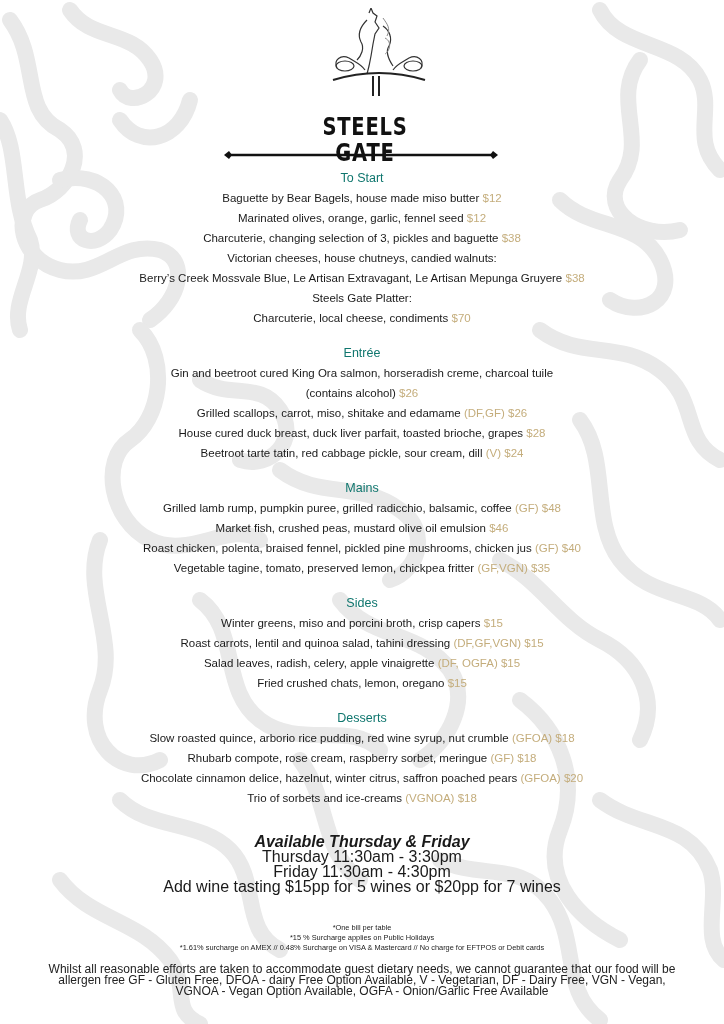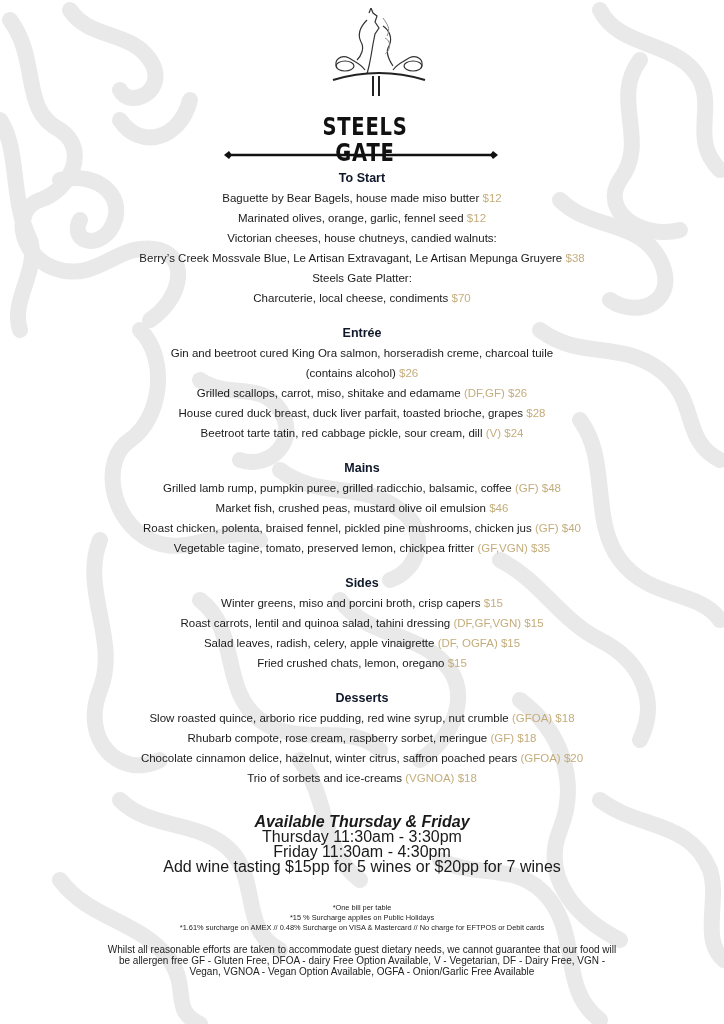--- a/index.html
+++ b/index.html
@@ -17,29 +17,29 @@
   }
   .logo-title {
     position: absolute; left: 290px; top: 114px; width: 150px; text-align: center;
     font-family: "DejaVu Sans", sans-serif; font-weight: bold; font-size: 25px;
     letter-spacing: 1px; color: #111; transform: scaleX(0.78); transform-origin: center;
     background: #fff; line-height: 26px;
   }
   .divider { position: absolute; left: 224px; top: 150px; width: 274px; height: 10px; }
   .menu { position: absolute; left: 0; top: 168px; width: 724px; text-align: center; }
   .section-title {
-    color: #0f172a; font-weight: bold; font-size: 12.5px; height: 20px; line-height: 20px;
+    color: #0f766e; font-weight: normal; font-size: 12.5px; height: 20px; line-height: 20px;
   }
   .item { font-size: 11.5px; height: 20px; line-height: 20px; white-space: nowrap; }
   .gold { color: #c4ad7c; }
   .sec-gap { height: 15px; }
   .avail { margin-top: 26px; font-size: 16px; line-height: 15px; }
   .avail .hd { font-weight: bold; font-style: italic; }
   .notes { margin-top: 29px; font-size: 7.4px; line-height: 10px; color: #222; }
-  .disclaimer { margin-top: 11px; font-size: 10px; line-height: 11px; color: #222; padding: 0 104px; }
+  .disclaimer { margin-top: 11px; font-size: 12px; line-height: 11px; color: #222; padding: 0 40px; }
 </style>
 </head>
 <body>
 
 <svg class="bg-art" viewBox="0 0 724 1024">
   <g fill="none" stroke="#e9e9e9" stroke-width="16" stroke-linecap="round" stroke-linejoin="round">
     <path d="M10 20 C40 60 20 110 60 130 C90 150 70 190 40 200 C10 210 20 260 60 270 C100 280 120 240 160 250 C190 260 180 300 150 320"></path>
     <path d="M70 10 C90 40 130 30 150 60 C170 90 130 110 120 90"></path>
     <path d="M0 120 C20 150 10 200 30 240 C40 270 10 300 20 330"></path>
     <path d="M60 180 C100 170 130 200 110 230 C95 250 70 240 80 220"></path>
@@ -92,20 +92,21 @@
     <path d="M0 5 L5 1 L8 5 L5 9 Z" fill="#111"></path>
     <path d="M274 5 L269 1 L266 5 L269 9 Z" fill="#111"></path>
   </svg>
 
   <div class="menu">
 
     <div>
       <div class="section-title">To Start</div>
       <div class="item"><span>Baguette by Bear Bagels, house made miso butter</span> <span class="gold">$12</span></div>
       <div class="item"><span>Marinated olives, orange, garlic, fennel seed</span> <span class="gold">$12</span></div>
+      <div class="item"><span>Charcuterie, changing selection of 3, pickles and baguette</span> <span class="gold">$38</span></div>
       <div class="item"><span>Victorian cheeses, house chutneys, candied walnuts:</span></div>
       <div class="item"><span>Berry’s Creek Mossvale Blue, Le Artisan Extravagant, Le Artisan Mepunga Gruyere</span> <span class="gold">$38</span></div>
       <div class="item"><span>Steels Gate Platter:</span></div>
       <div class="item"><span>Charcuterie, local cheese, condiments</span> <span class="gold">$70</span></div>
     </div>
     <div class="sec-gap"></div>
 
     <div>
       <div class="section-title">Entrée</div>
       <div class="item"><span>Gin and beetroot cured King Ora salmon, horseradish creme, charcoal tuile</span></div>

